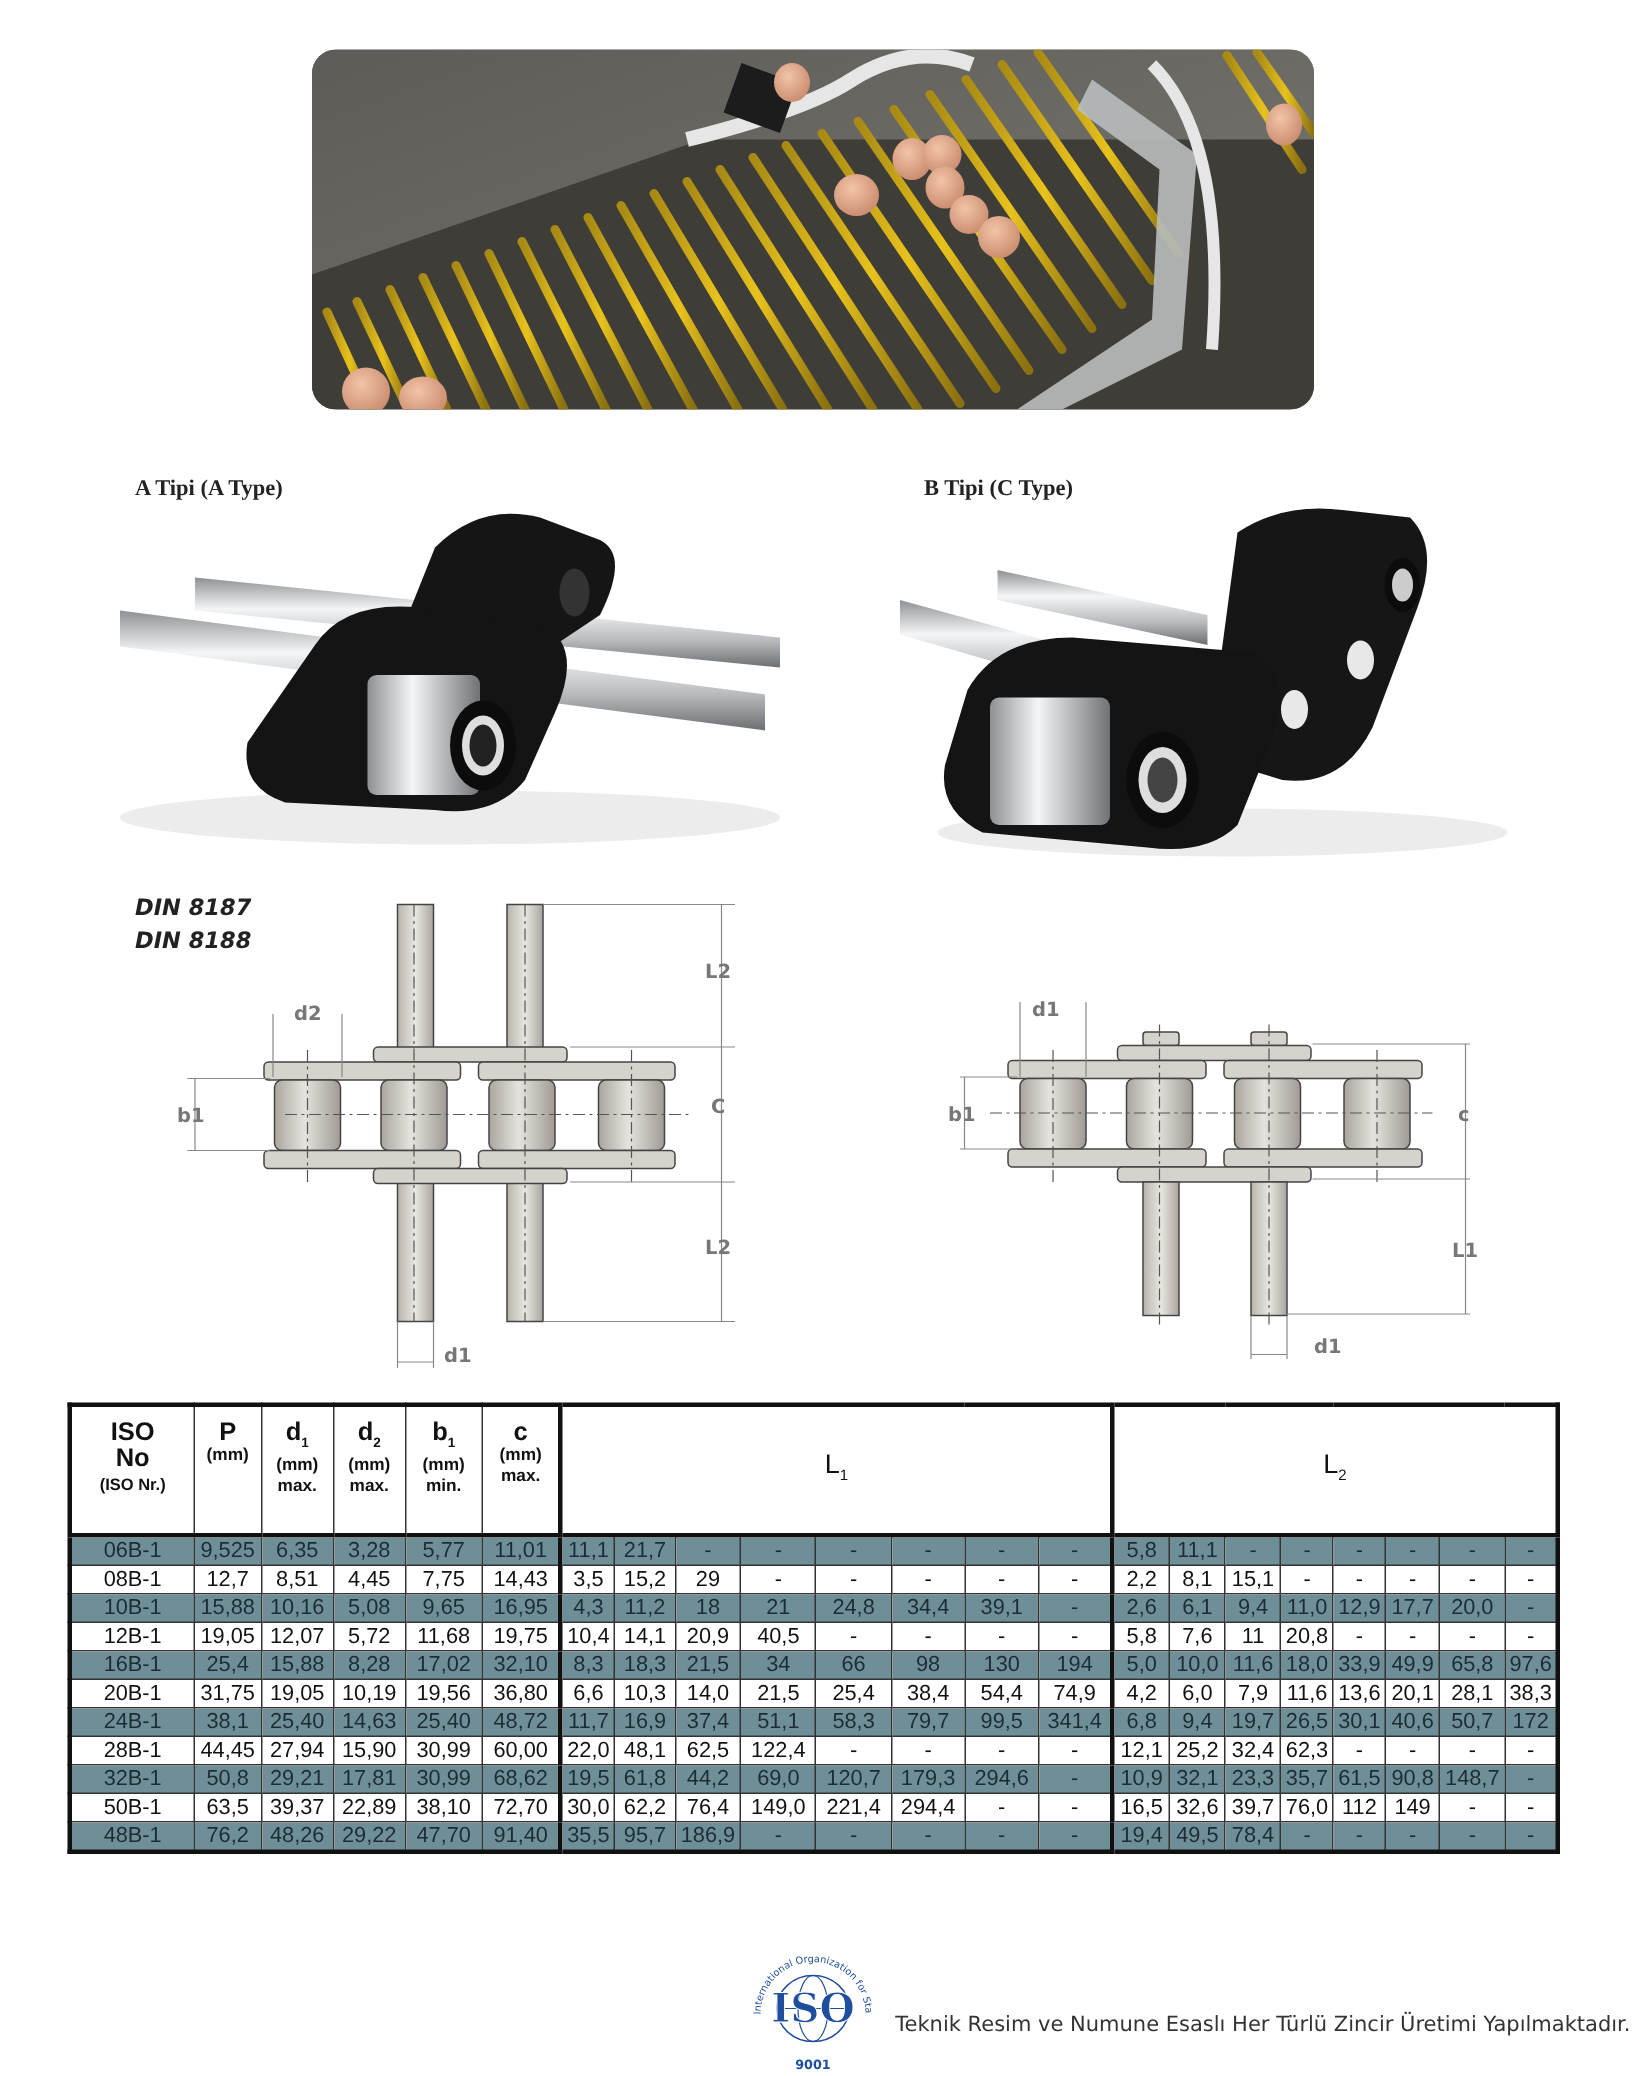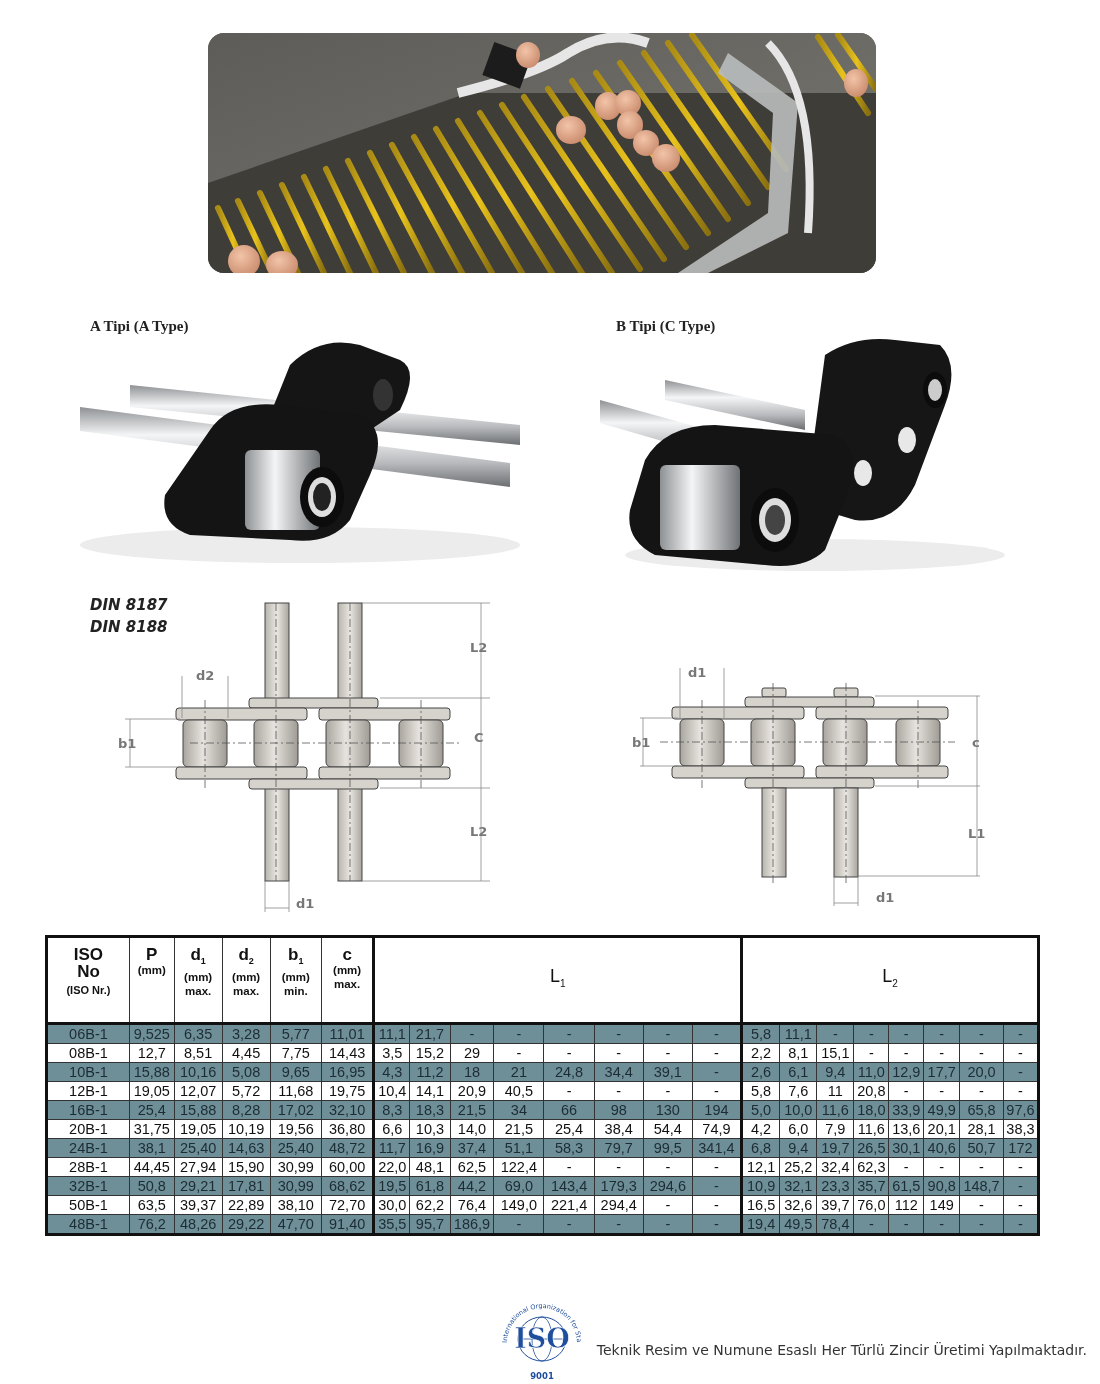--- a/index.html
+++ b/index.html
@@ -528,21 +528,21 @@
         <td>32B-1</td>
         <td>50,8</td>
         <td>29,21</td>
         <td>17,81</td>
         <td>30,99</td>
         <td>68,62</td>
         <td class="sep-left">19,5</td>
         <td>61,8</td>
         <td>44,2</td>
         <td>69,0</td>
-        <td>143,4</td>
+        <td>120,7</td>
         <td>179,3</td>
         <td>294,6</td>
         <td>-</td>
         <td class="sep-left">10,9</td>
         <td>32,1</td>
         <td>23,3</td>
         <td>35,7</td>
         <td>61,5</td>
         <td>90,8</td>
         <td>148,7</td>

